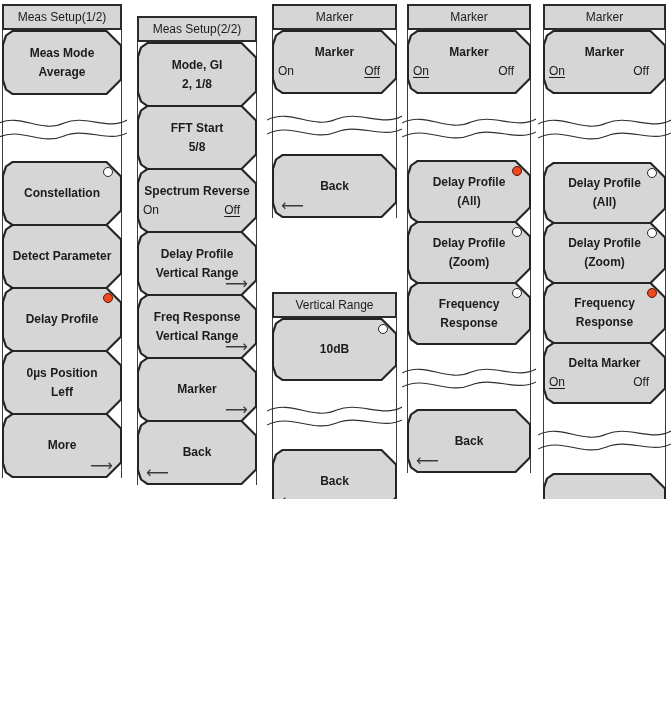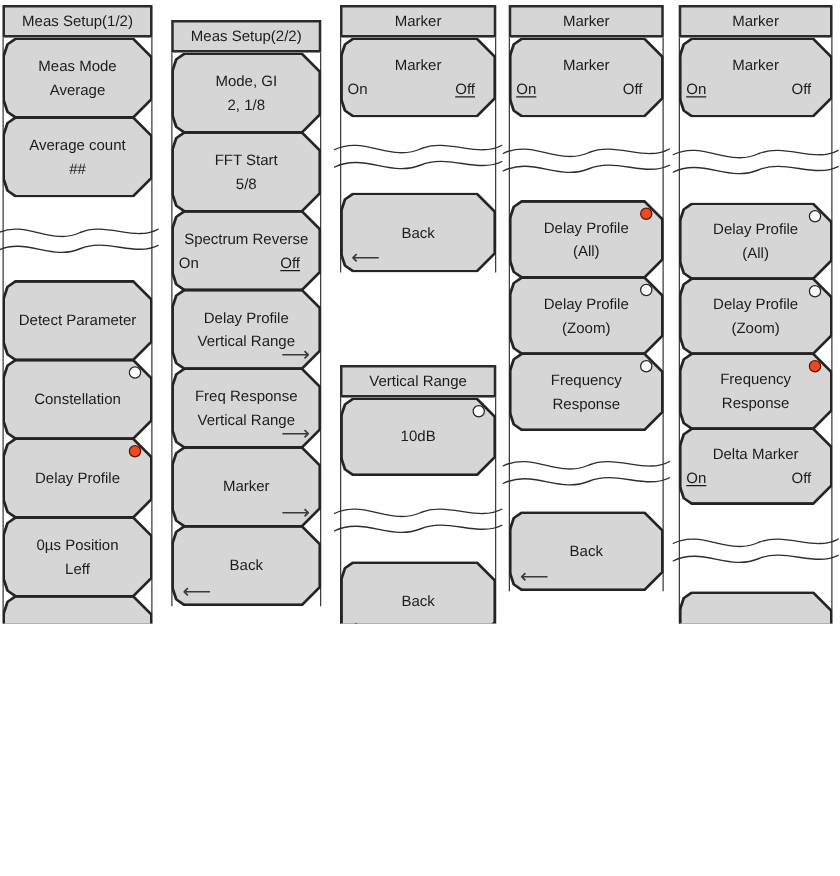--- a/index.html
+++ b/index.html
@@ -55,21 +55,21 @@
     row-gap: 2px;
     font-size: 12px;
     line-height: 17px;
     clip-path: polygon(
       0 13px, 3px 4px, 9px 0,
       calc(100% - 14px) 0, 100% 14px,
       100% calc(100% - 14px), calc(100% - 14px) 100%,
       9px 100%, 3px calc(100% - 4px), 0 calc(100% - 13px)
     );
   }
-  .line { text-align: right; white-space: nowrap; }
+  .line { text-align: right; white-space: nowrap; font-weight: bold; }
   .toggle {
     display: flex;
     justify-content: space-between;
     width: 100%;
     padding: 0 15px 0 4px;
   }
   .underlined { text-decoration: underline; text-underline-offset: 2px; }
   .radio {
     position: absolute;
     top: 6px;
@@ -120,41 +120,35 @@
   <div class="column" style="left:2px; width:120px;">
     <div class="panel" style="margin-top:4px;">
       <div class="titlebar">Meas Setup(1/2)</div>
       <div class="colbody">
         <div class="btn" style="height:65px">
           <div class="btn-inner">
             <span class="line">Meas Mode</span>
             <span class="line">Average</span>
           </div>
         </div>
-        <div class="btn" style="height:65px">
-          <div class="btn-inner">
-            <span class="line">Average count</span>
-            <span class="line">##</span>
-          </div>
-        </div>
         <div class="gap" style="height:66px">
           <svg class="wave" viewBox="0 0 124 34" preserveAspectRatio="none">
             <path d="M0 13 C 22 1, 42 23, 64 12 C 84 3, 106 20, 124 9"></path>
             <path d="M0 27 C 22 15, 42 35, 64 25 C 84 16, 106 32, 124 22"></path>
           </svg>
         </div>
         <div class="btn" style="height:65px">
+          <span class="radio empty"></span>
+          <div class="btn-inner">
+            <span class="line">Constellation</span>
+          </div>
+        </div>
+        <div class="btn" style="height:65px">
           <div class="btn-inner">
             <span class="line">Detect Parameter</span>
-          </div>
-        </div>
-        <div class="btn" style="height:65px">
-          <span class="radio empty"></span>
-          <div class="btn-inner">
-            <span class="line">Constellation</span>
           </div>
         </div>
         <div class="btn" style="height:65px">
           <span class="radio filled"></span>
           <div class="btn-inner">
             <span class="line">Delay Profile</span>
           </div>
         </div>
         <div class="btn" style="height:65px">
           <div class="btn-inner">

